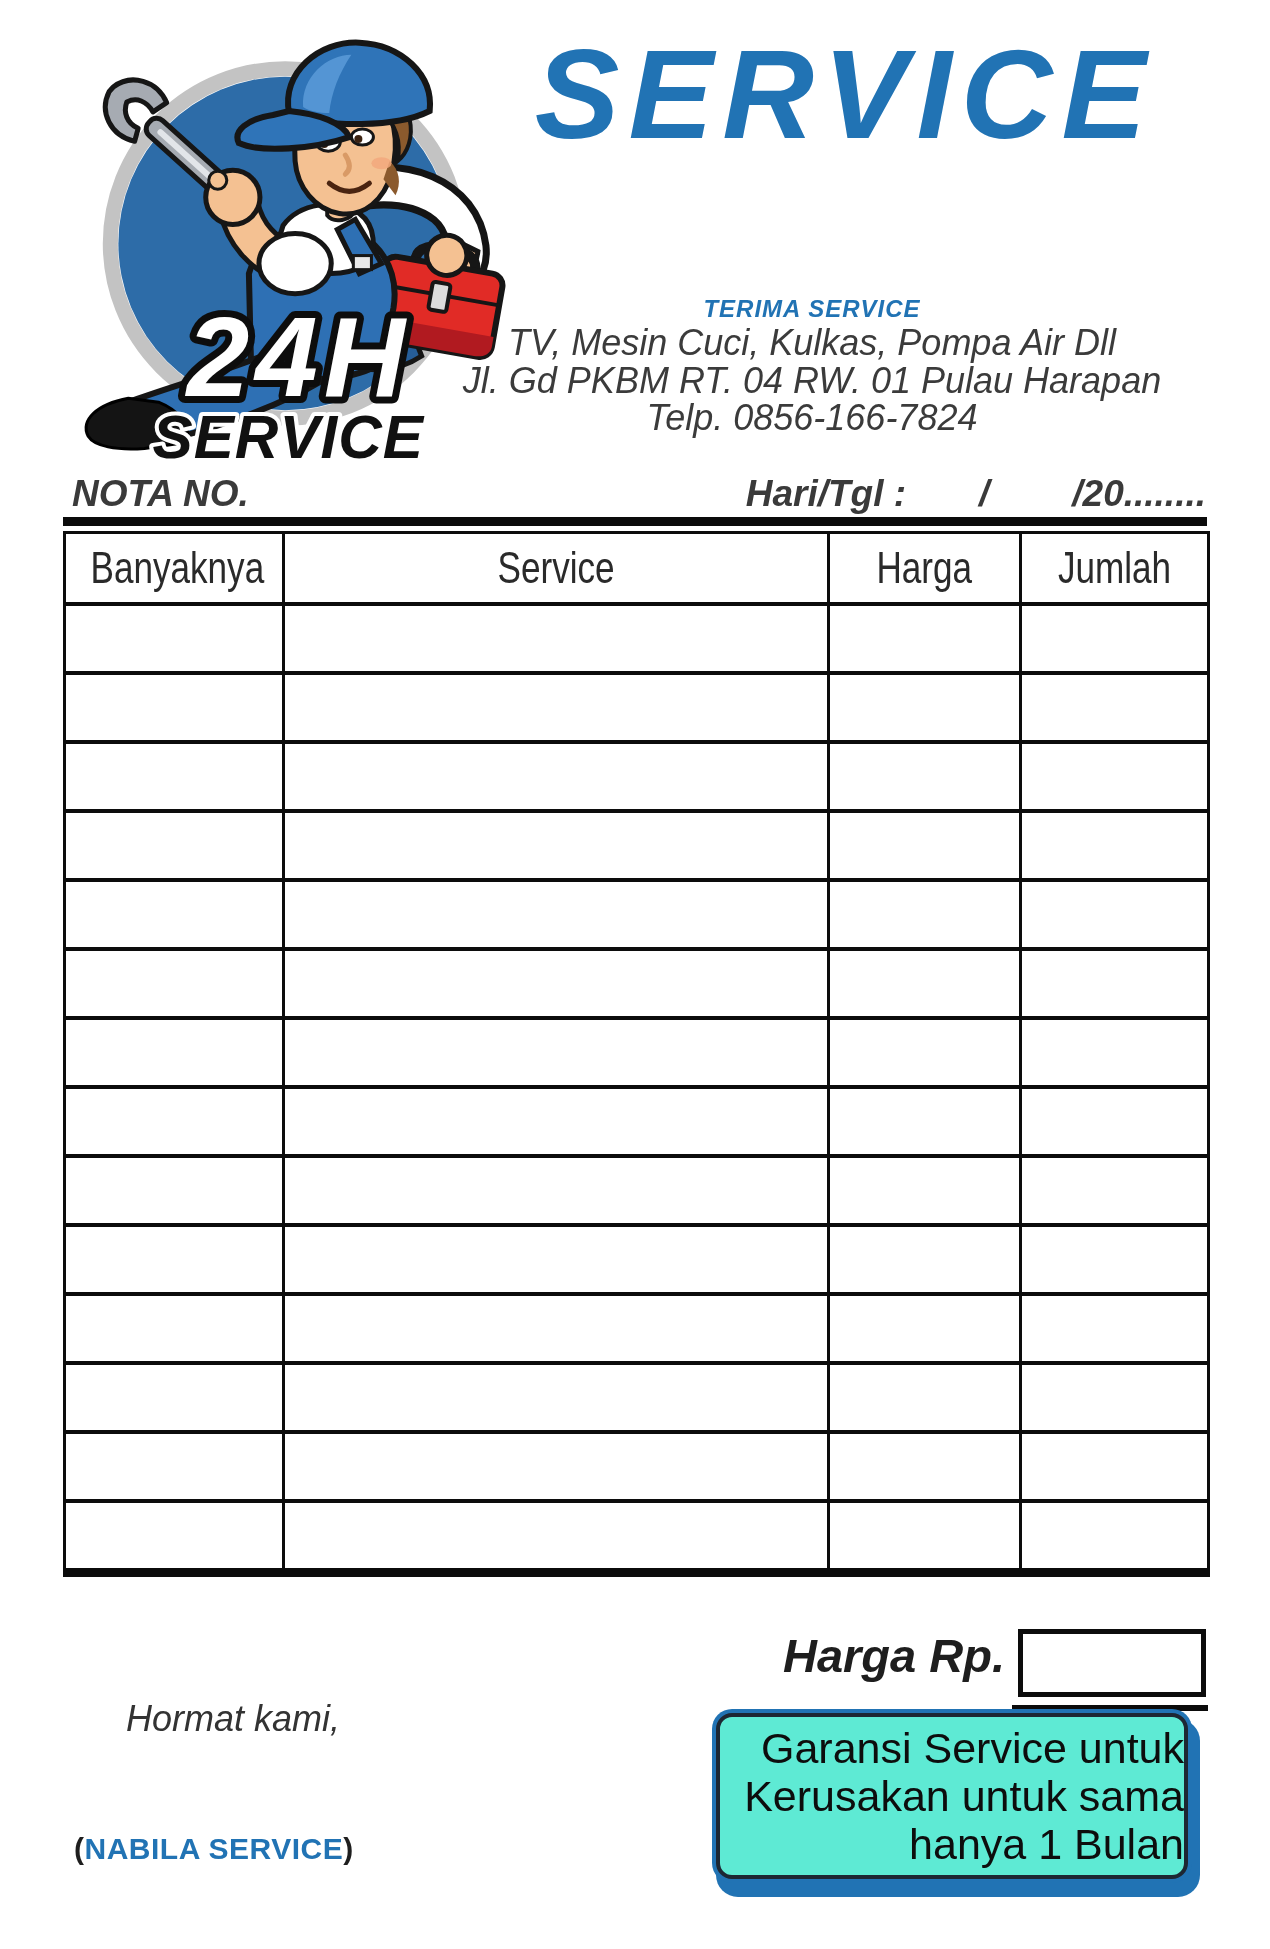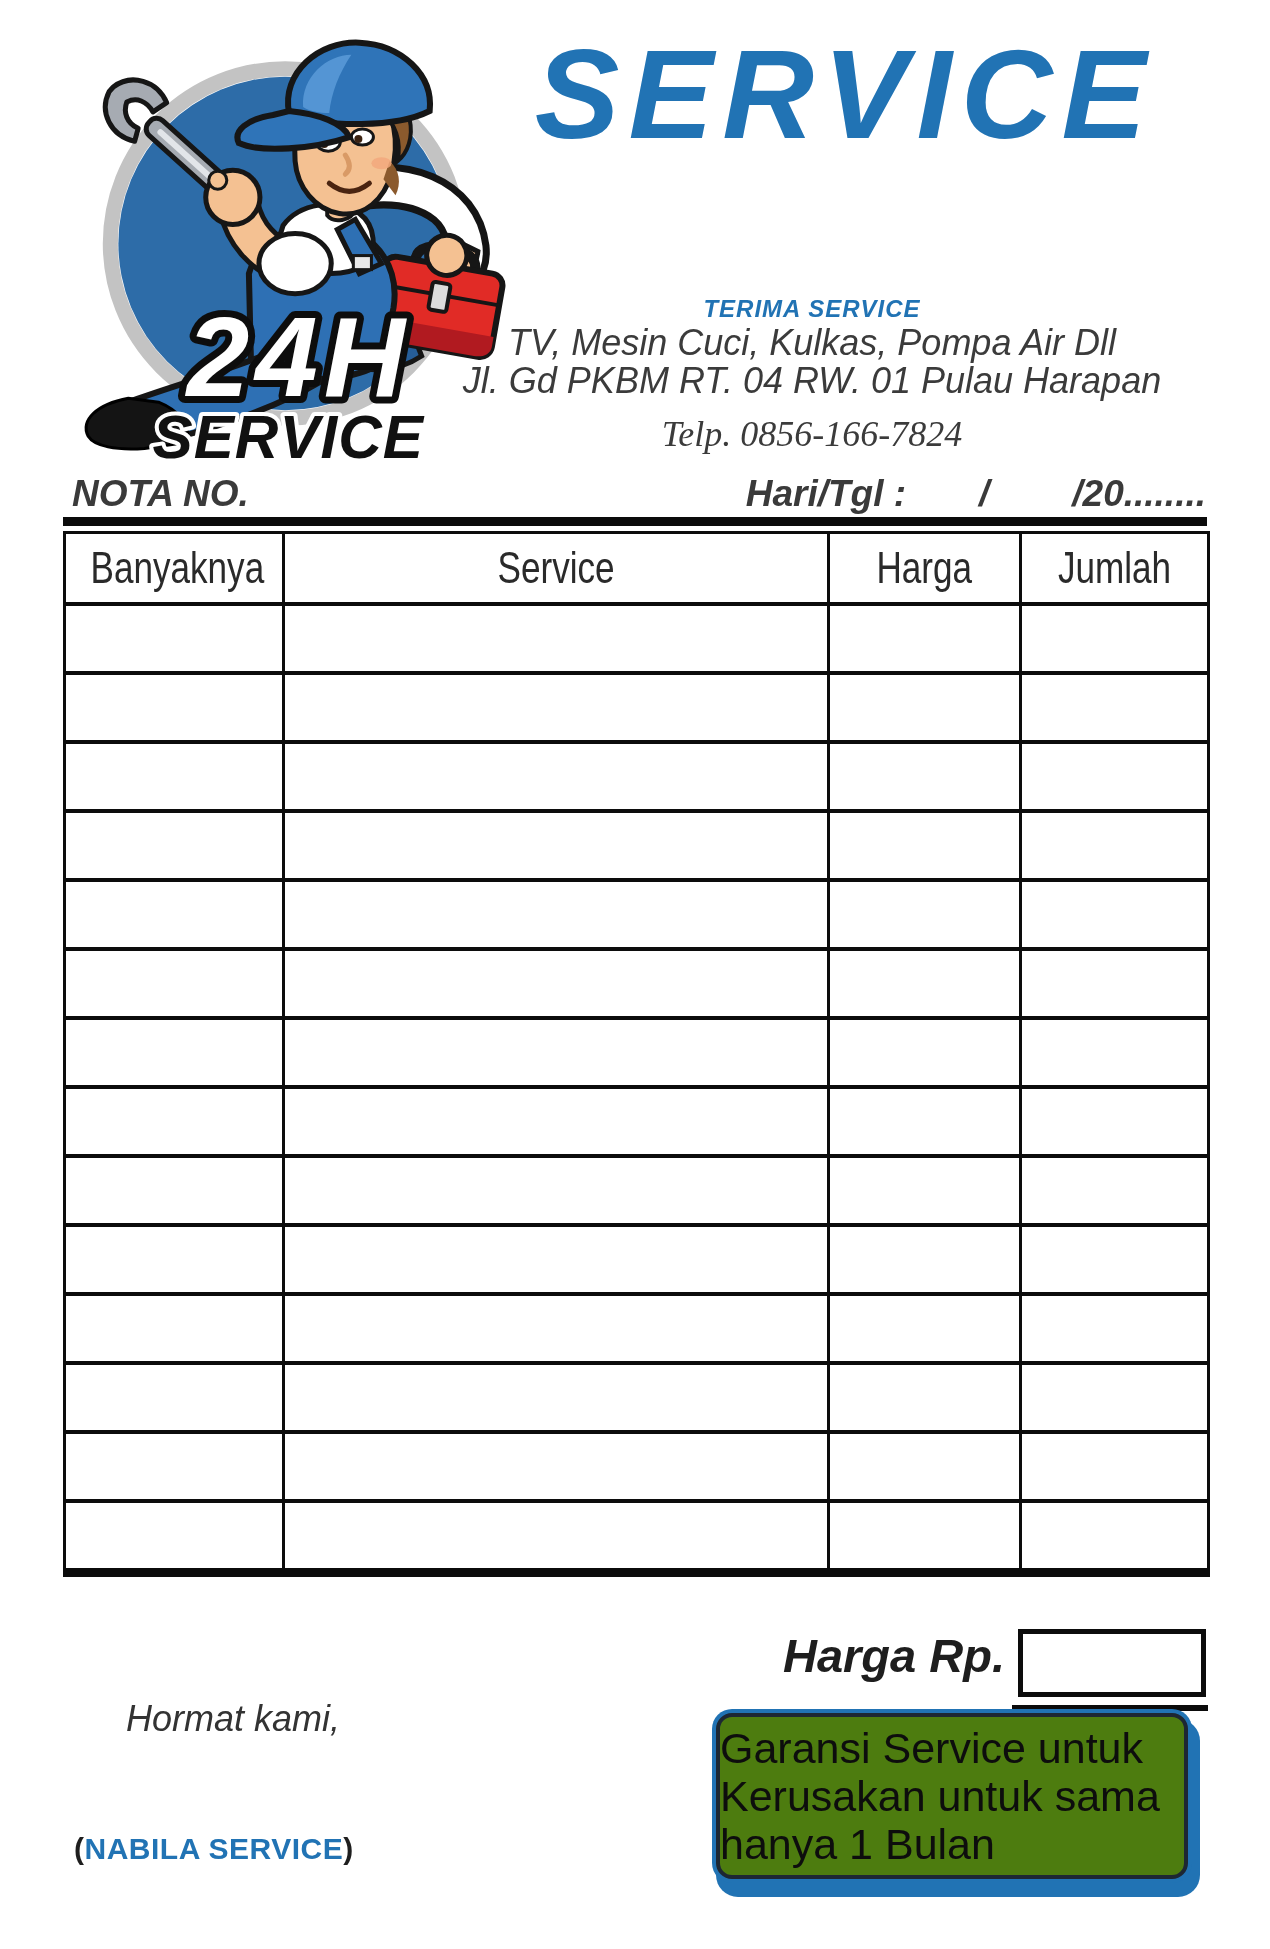--- a/index.html
+++ b/index.html
@@ -13,21 +13,21 @@
   .brand-block{position:absolute; left:498px; top:36px; width:694px; text-align:center;}
   .brand-line{
     font-weight:bold; font-style:italic; color:var(--brand,#2173B4);
     line-height:0.92; letter-spacing:9px; white-space:nowrap;
   }
   .brand-line.l1{font-size:120px;}
   .brand-line.l2{font-size:127px;}
   .sub-block{position:absolute; left:430px; top:295px; width:764px; text-align:center; color:#3b3b3b;}
   .tagline{font-size:24px; font-weight:bold; font-style:italic; color:var(--brand,#2173B4); letter-spacing:1px;}
   .subline{font-size:36px; font-style:italic; margin-top:2px; line-height:1.0; white-space:nowrap;}
-  .subline.phone{margin-top:17px;font-family:Liberation Serif, serif;}
+  .subline.phone{margin-top:1px;}
   
   .nota-row{position:absolute; left:72px; top:473px; width:1134px; display:flex; justify-content:space-between; align-items:baseline;text-align:right;}
   .nota-label,.date-label,.date-slash,.date-year{
     font-weight:bold; font-style:italic; color:#3a3a3a; font-size:37px; white-space:nowrap;
   }
   .date-part{display:flex; gap:1px; align-items:baseline;}
   .date-slash{margin-left:72px;}
   .date-year{margin-left:82px;}
   .thick-rule{position:absolute; left:63px; top:517px; width:1144px; height:9px; background:#0b0b0b;}
   
@@ -44,23 +44,23 @@
     font-size:47px; font-weight:bold; font-style:italic; color:#1e1e1e; white-space:nowrap;
   }
   .total-box{position:absolute; left:1018px; top:1629px; width:178px; height:58px; border:5px solid #0c0c0c; background:#fff;}
   .total-underline{position:absolute; left:1012px; top:1705px; width:196px; height:6px; background:#0b0b0b;}
   
   .closing{position:absolute; left:126px; top:1698px; font-size:36px; font-style:italic; color:#333;}
   .signature{position:absolute; left:74px; top:1832px; font-size:30px; font-weight:bold; color:#1e1e1e; letter-spacing:0.5px;}
   .signature .sig-name{color:var(--brand,#2173B4);text-align:center;}
   .warranty-box{
     position:absolute; left:716px; top:1713px; width:464px; height:158px;
-    background:#4d7c0f; border:4px solid #1d2733; border-radius:16px;
+    background:#5eead4; border:4px solid #1d2733; border-radius:16px;
     box-shadow:0 0 0 4px var(--brand,#2173B4), 6px 12px 0 6px var(--brand,#2173B4);
-    display:flex; flex-direction:column; justify-content:center; text-align:left;
+    display:flex; flex-direction:column; justify-content:center; text-align:right;
   }
   .warranty-line{font-size:43px; line-height:1.12; color:#0d0d0d; white-space:nowrap;}
 </style>
 </head>
 <body>
 
 <div class="page">
 
   <div class="logo-wrap">
     <svg viewBox="0 0 468 452" width="470" height="455">

